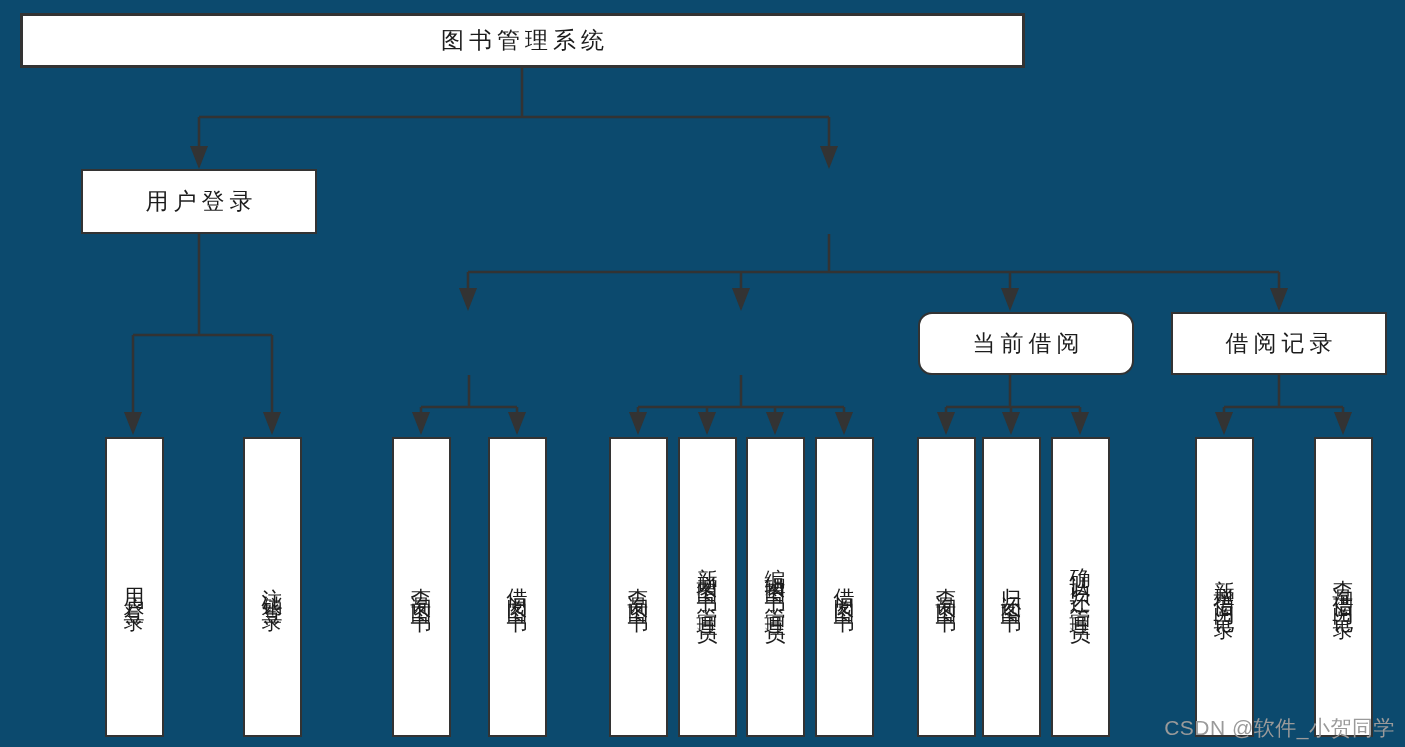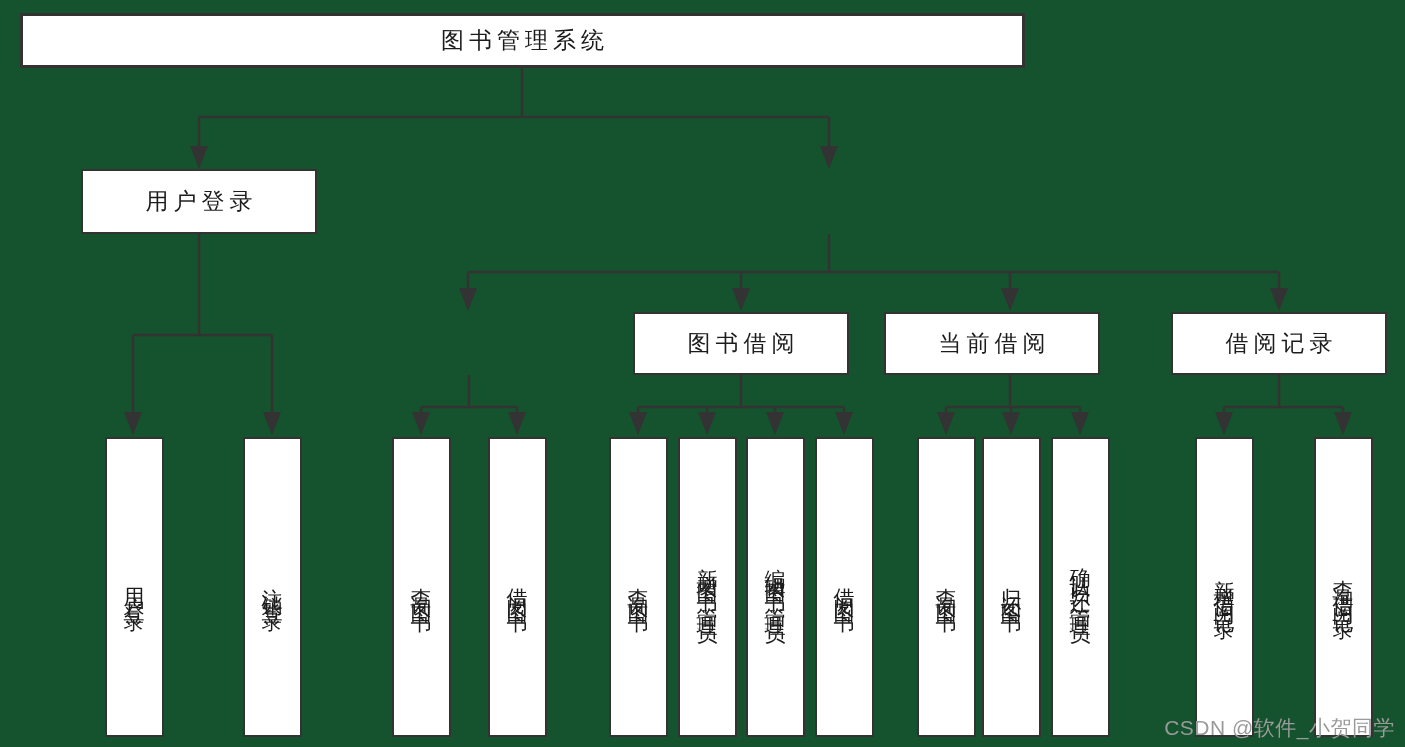--- a/index.html
+++ b/index.html
@@ -1,17 +1,17 @@
 <!DOCTYPE html>
 <html><head>
 <meta charset="utf-8">
 <style>
   html,body{margin:0;padding:0;background:#ffffff;}
   .canvas{
-    position:relative;width:1405px;height:747px;background:#14532d;overflow:hidden;
+    position:relative;width:1405px;height:747px;background:#0c4a6e;overflow:hidden;
     font-family:"Liberation Sans","DejaVu Sans",sans-serif;
   }
   .wires{position:absolute;left:0;top:0;width:1405px;height:747px;pointer-events:none;}
   .box{
     position:absolute;background:#ffffff;border:2.5px solid #333333;box-sizing:border-box;
     display:flex;align-items:center;justify-content:center;color:#1c1c1c;
   }
   .hbox{font-size:23px;letter-spacing:5px;text-indent:5px;white-space:nowrap;}
   .vbox{
     writing-mode:vertical-lr;text-orientation:mixed;
@@ -19,21 +19,21 @@
   }
   
   #n-root{left:20px;top:13px;width:1005px;height:55px;border-width:3px;}
   
   #n-user-login{left:81px;top:169px;width:236px;height:65px;}
   #n-book-mgmt{left:711px;top:169px;width:236px;height:65px;}
   
   #n-new-book,#n-book-borrow,#n-current-borrow,#n-borrow-records{top:312px;width:216px;height:63px;}
   #n-new-book{left:361px;}
   #n-book-borrow{left:633px;}
-  #n-current-borrow{left:884px;}
+  #n-current-borrow{left:918px;border-radius:14px;}
   #n-borrow-records{left:1171px;}
   
   .leaf{top:437px;width:59px;height:300px;}
   #l-login{left:105px;}
   #l-logout{left:243px;}
   #l-nb-query{left:392px;}
   #l-nb-borrow{left:488px;}
   #l-bb-query{left:609px;}
   #l-bb-add{left:678px;}
   #l-bb-edit{left:746px;}
@@ -83,21 +83,20 @@
       <polygon points="1071,412 1089,412 1080,435"></polygon>
       <polygon points="1215,412 1233,412 1224,435"></polygon>
       <polygon points="1334,412 1352,412 1343,435"></polygon>
     </g>
   </svg>
 
   <div class="box hbox" id="n-root">图书管理系统</div>
 
   <div class="box hbox" id="n-user-login">用户登录</div>
 
-  <div class="box hbox" id="n-book-borrow">图书借阅</div>
   <div class="box hbox" id="n-current-borrow">当前借阅</div>
   <div class="box hbox" id="n-borrow-records">借阅记录</div>
 
   <div class="box vbox leaf" id="l-login">用户登录</div>
   <div class="box vbox leaf" id="l-logout">注销登录</div>
 
   <div class="box vbox leaf" id="l-nb-query">查询图书</div>
   <div class="box vbox leaf" id="l-nb-borrow">借阅图书</div>
 
   <div class="box vbox leaf" id="l-bb-query">查询图书</div>

